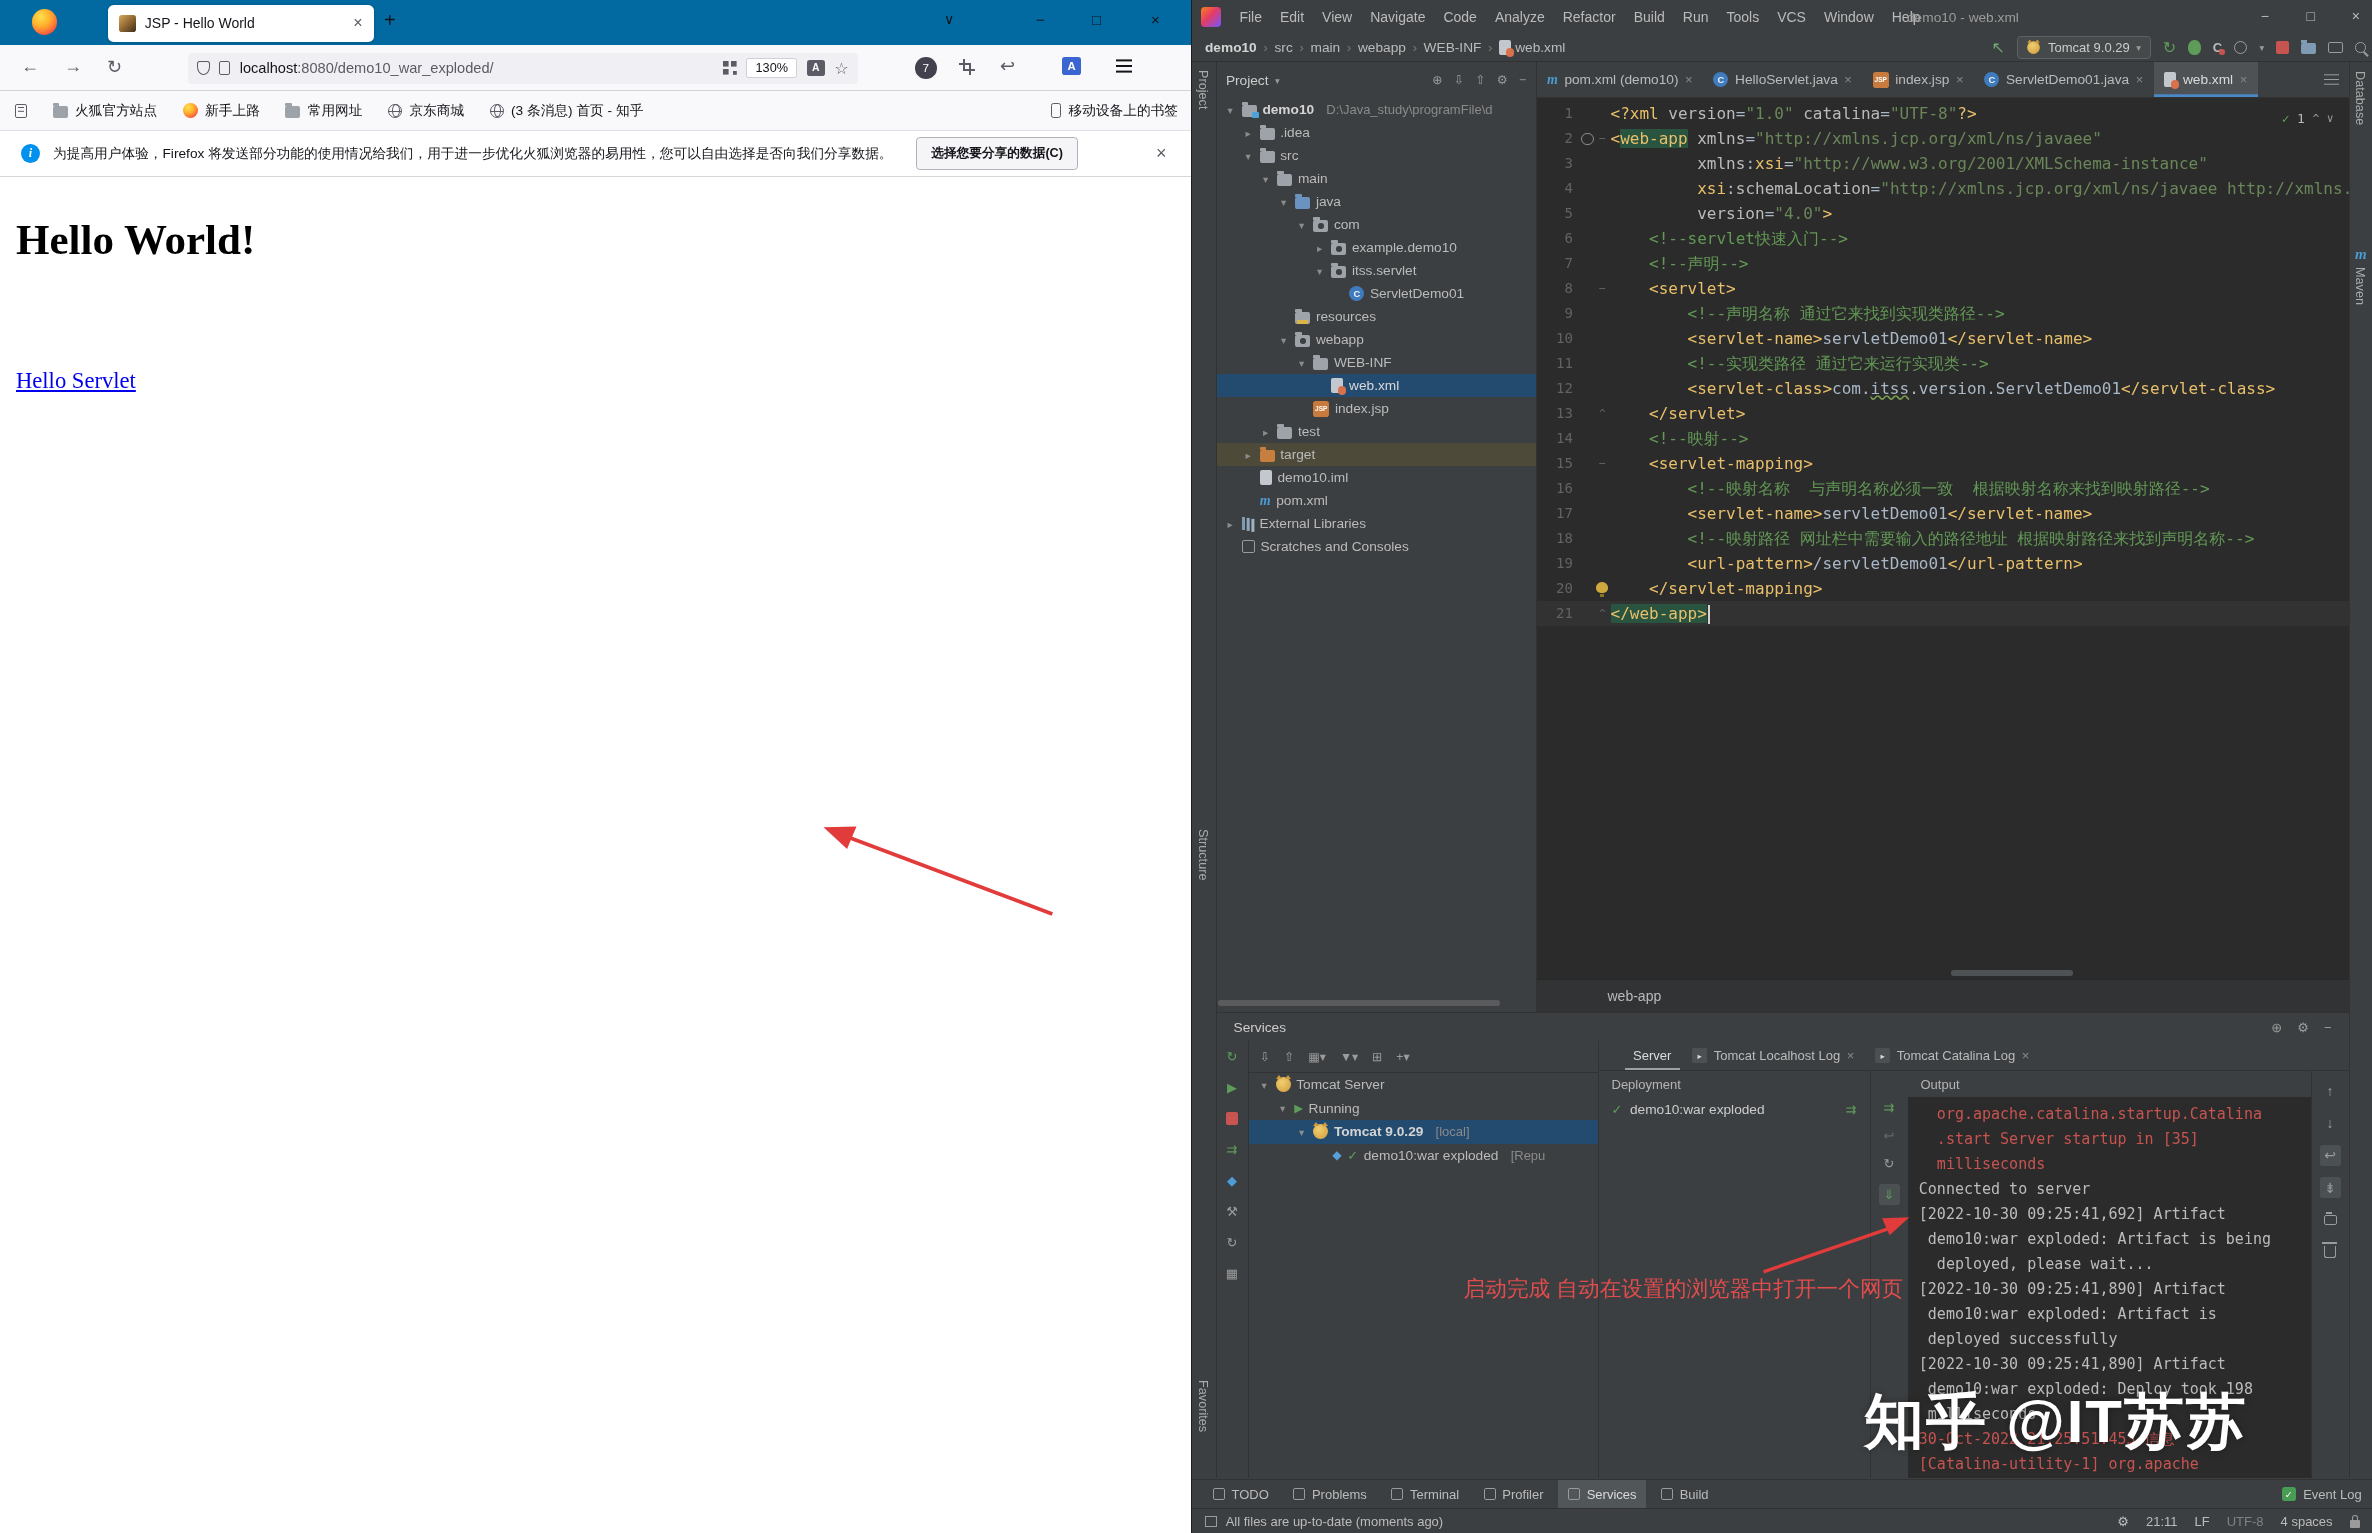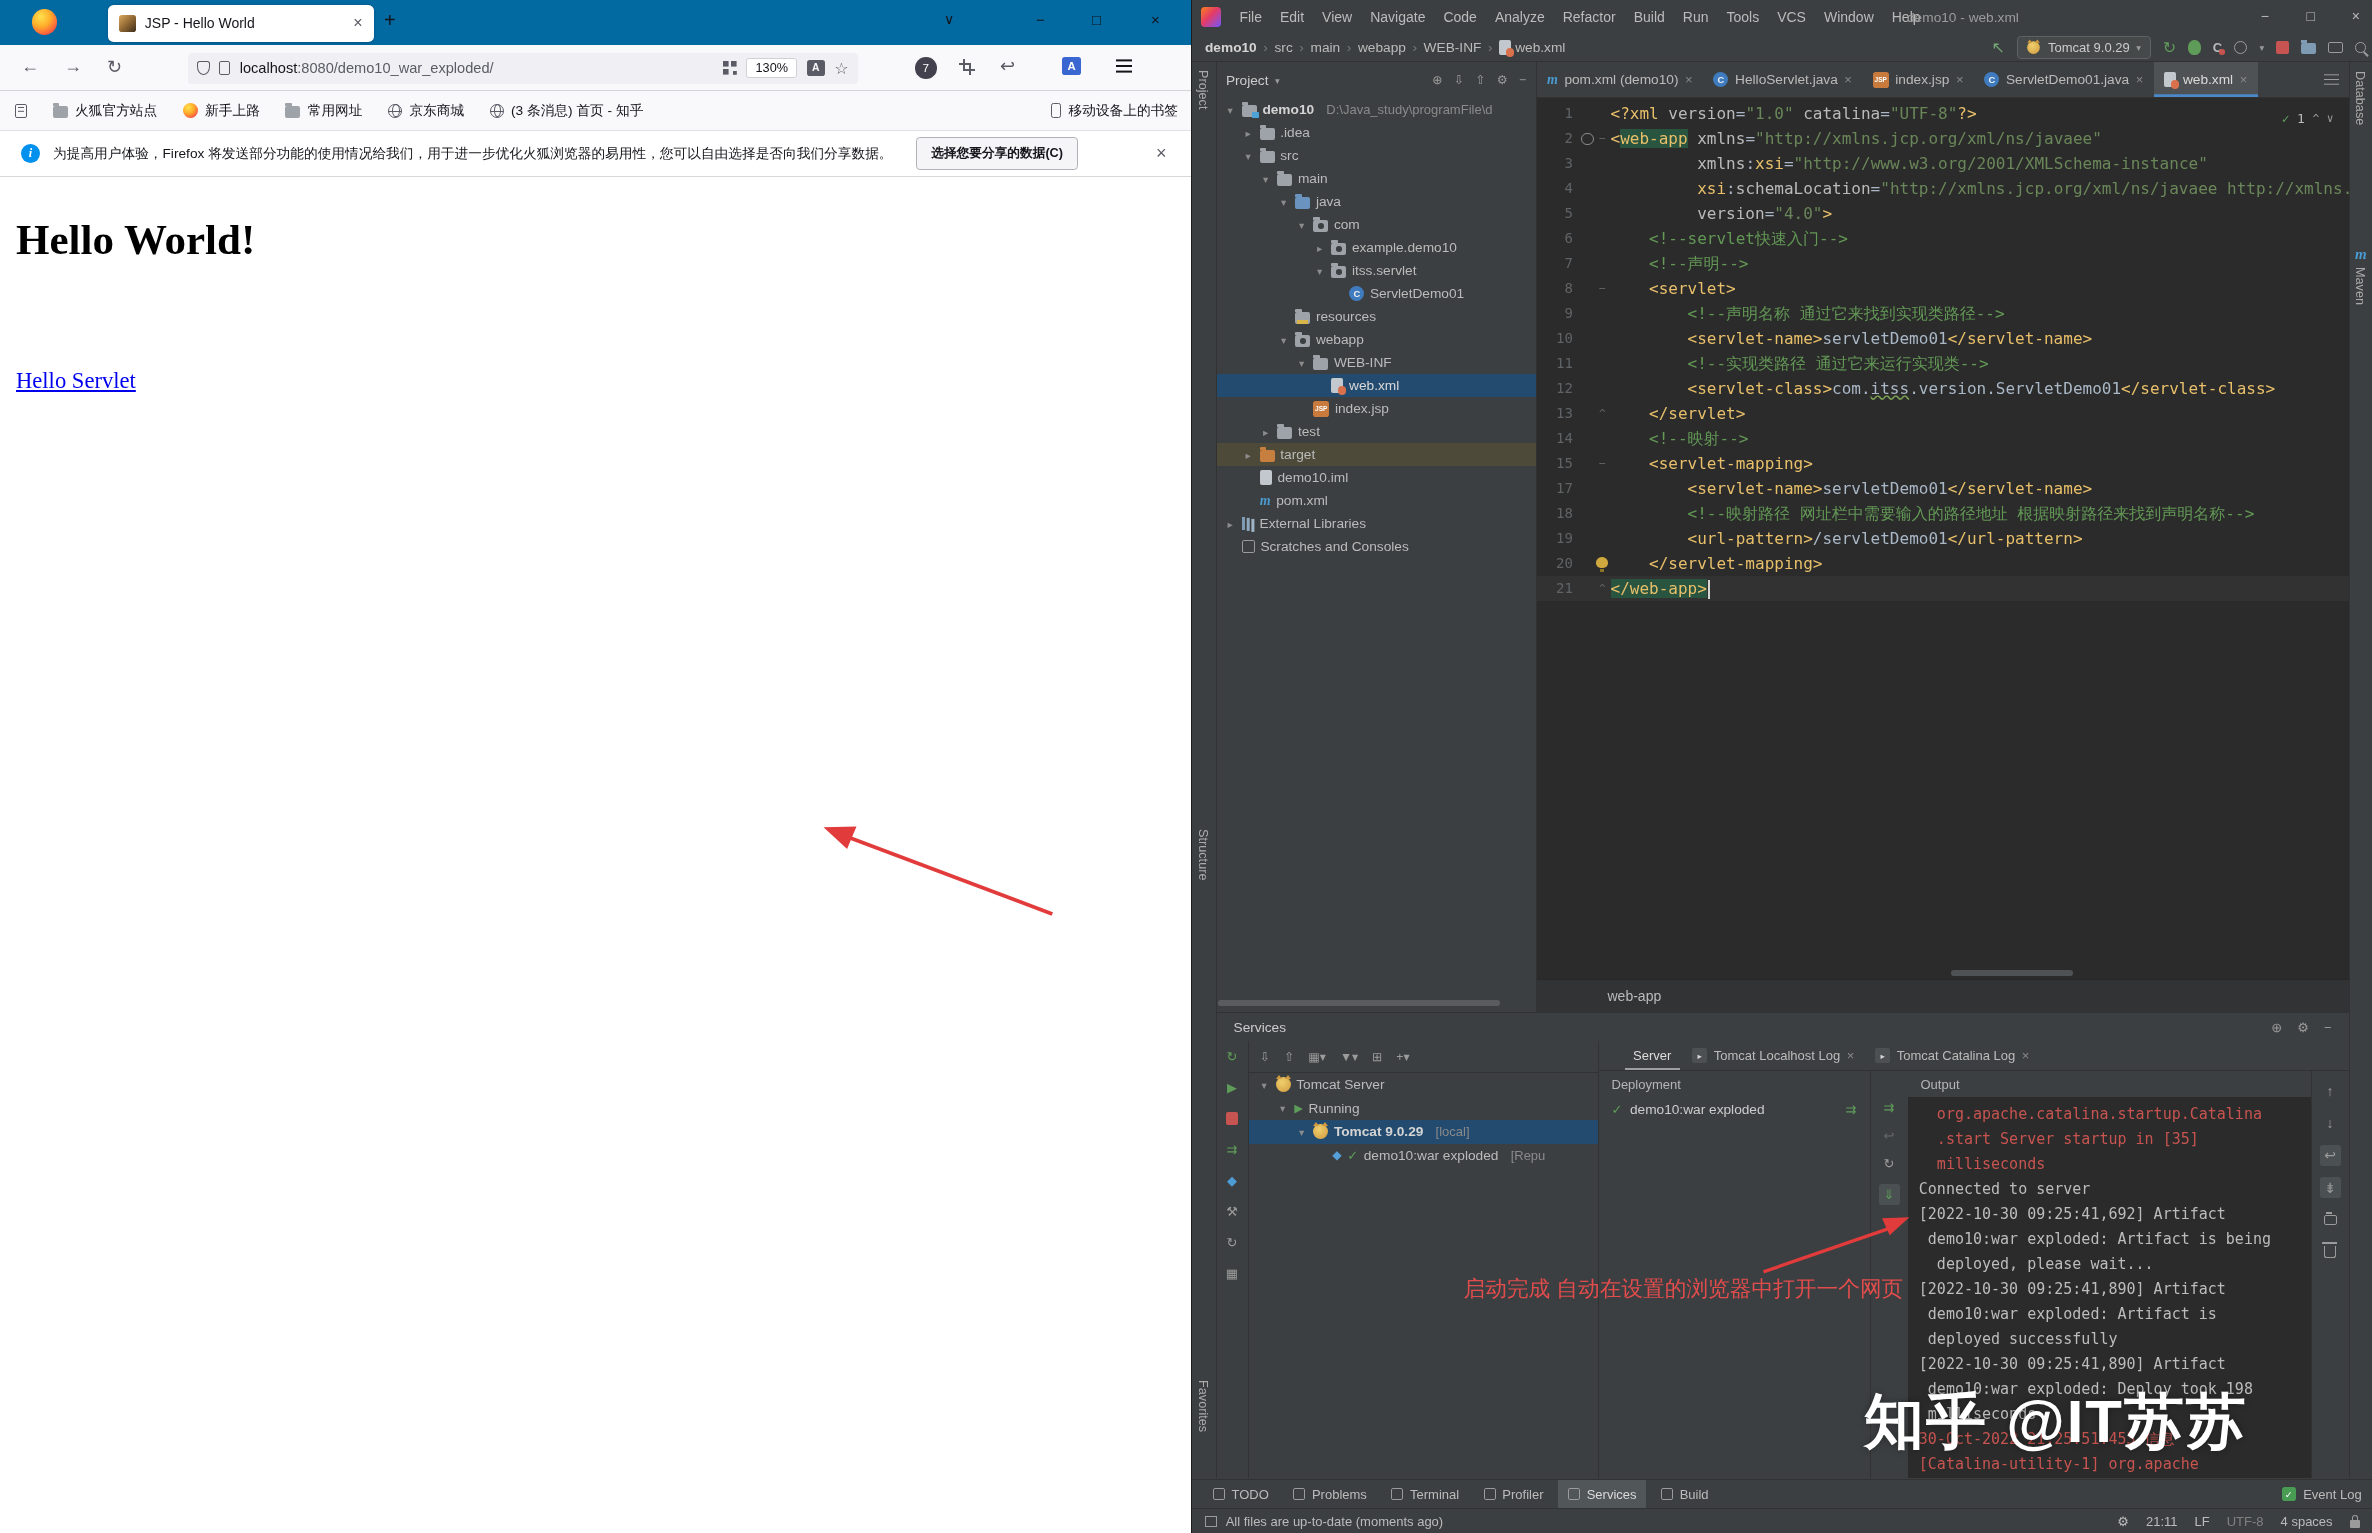--- a/index.html
+++ b/index.html
@@ -649,20 +649,26 @@
                   <span class="fold"></span>
                   <span class="ct"><span class="sg-com">    &lt;!--映射--&gt;</span></span>
                 </div>
                 <div class="cl">
                   <span class="ln">15</span>
                   <span class="gic"></span>
                   <span class="fold">−</span>
                   <span class="ct"><span class="sg-tag">    &lt;servlet-mapping&gt;</span></span>
                 </div>
                 <div class="cl">
+                  <span class="ln">16</span>
+                  <span class="gic"></span>
+                  <span class="fold"></span>
+                  <span class="ct"><span class="sg-com">        &lt;!--映射名称  与声明名称必须一致  根据映射名称来找到映射路径--&gt;</span></span>
+                </div>
+                <div class="cl">
                   <span class="ln">17</span>
                   <span class="gic"></span>
                   <span class="fold"></span>
                   <span class="ct"><span class="sg-tag">        &lt;servlet-name&gt;</span><span class="sg-txt">servletDemo01</span><span class="sg-tag">&lt;/servlet-name&gt;</span></span>
                 </div>
                 <div class="cl">
                   <span class="ln">18</span>
                   <span class="gic"></span>
                   <span class="fold"></span>
                   <span class="ct"><span class="sg-com">        &lt;!--映射路径 网址栏中需要输入的路径地址 根据映射路径来找到声明名称--&gt;</span></span>

